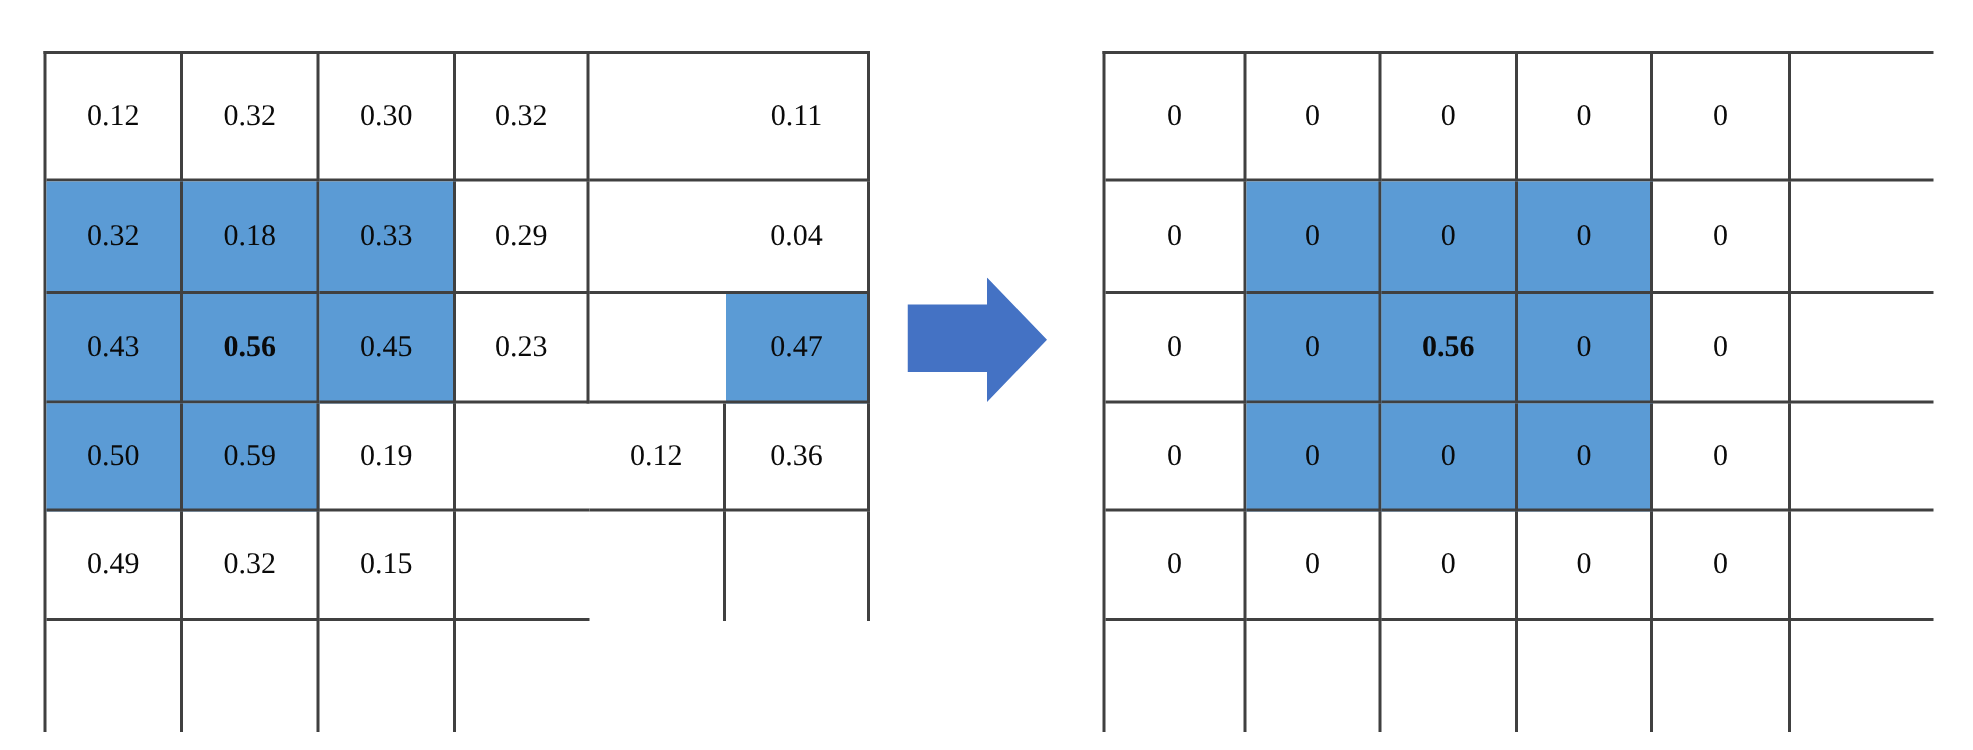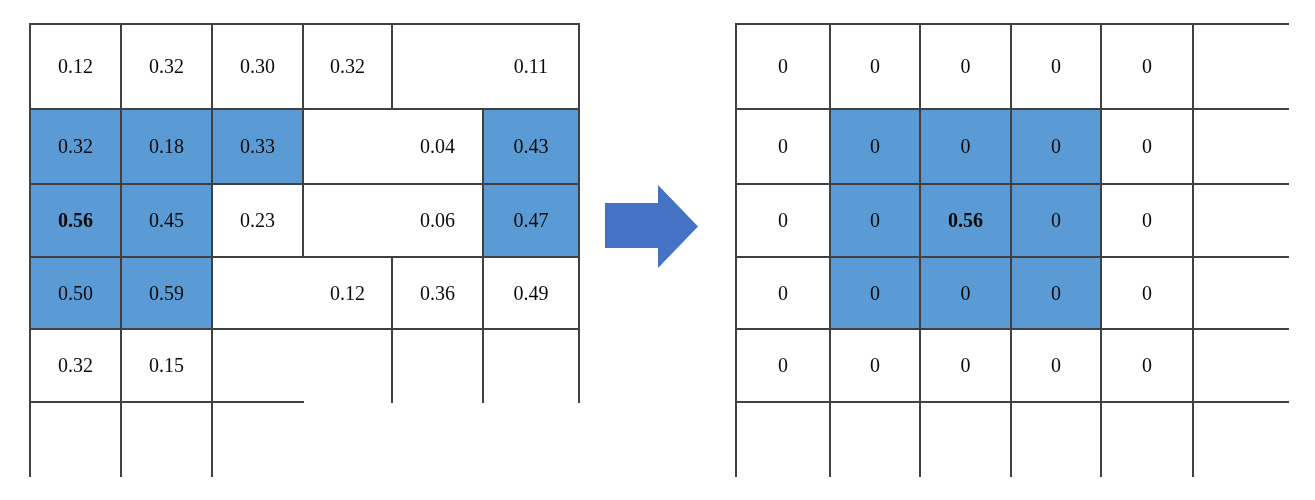--- a/index.html
+++ b/index.html
@@ -10,21 +10,21 @@
   .canvas {
     position: relative;
     width: 1315px;
     height: 500px;
     background: #ffffff;
     overflow: hidden;
     font-family: "Liberation Serif", serif;
   }
   .grid {
     position: absolute;
-    top: 23px;
+    top: 34px;
     display: grid;
     grid-template-rows: 85px 75px 73px 72px 73px 74px;
     border-top: 2px solid var(--line, #404040);
     border-left: 2px solid var(--line, #404040);
   }
   .grid--left {
     left: 29px;
     grid-template-columns: 91px 91px 91px 89px 91px 96px;
   }
   .grid--right {
@@ -63,31 +63,32 @@
   <div class="grid grid--left">
       <div class="cell">0.12</div>
       <div class="cell">0.32</div>
       <div class="cell">0.30</div>
       <div class="cell">0.32</div>
       <div class="cell col-last"></div>
       <div class="cell">0.11</div>
       <div class="cell hl">0.32</div>
       <div class="cell hl">0.18</div>
       <div class="cell hl">0.33</div>
+      <div class="cell">0.29</div>
       <div class="cell col-last"></div>
       <div class="cell">0.04</div>
       <div class="cell hl">0.43</div>
       <div class="cell hl bold">0.56</div>
       <div class="cell hl">0.45</div>
       <div class="cell">0.23</div>
       <div class="cell col-last"></div>
-      <div class="cell">0.06</div>
       <div class="cell hl">0.47</div>
       <div class="cell hl">0.50</div>
       <div class="cell hl">0.59</div>
+      <div class="cell">0.19</div>
       <div class="cell col-last"></div>
       <div class="cell">0.12</div>
       <div class="cell">0.36</div>
       <div class="cell">0.49</div>
       <div class="cell">0.32</div>
       <div class="cell">0.15</div>
       <div class="cell col-last"></div>
       <div class="cell row-last"></div>
       <div class="cell row-last"></div>
       <div class="cell row-last"></div>

